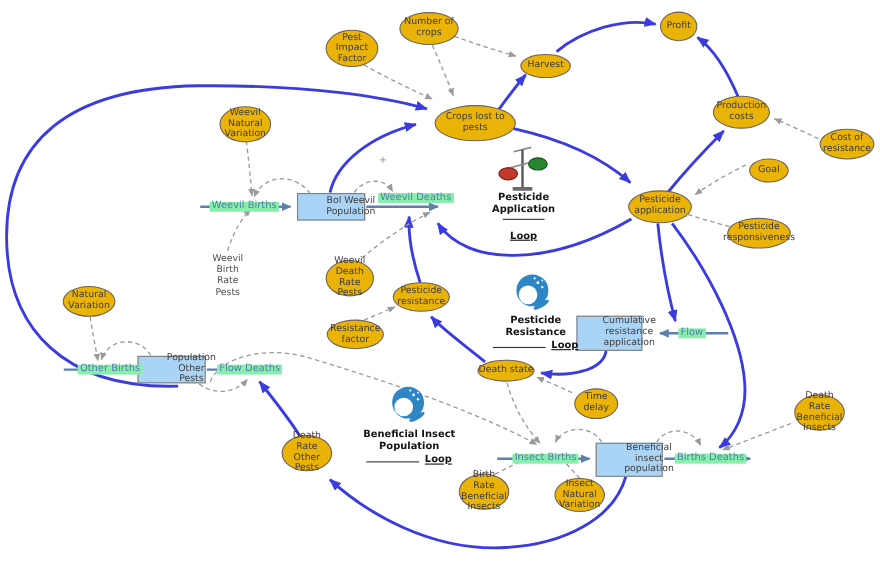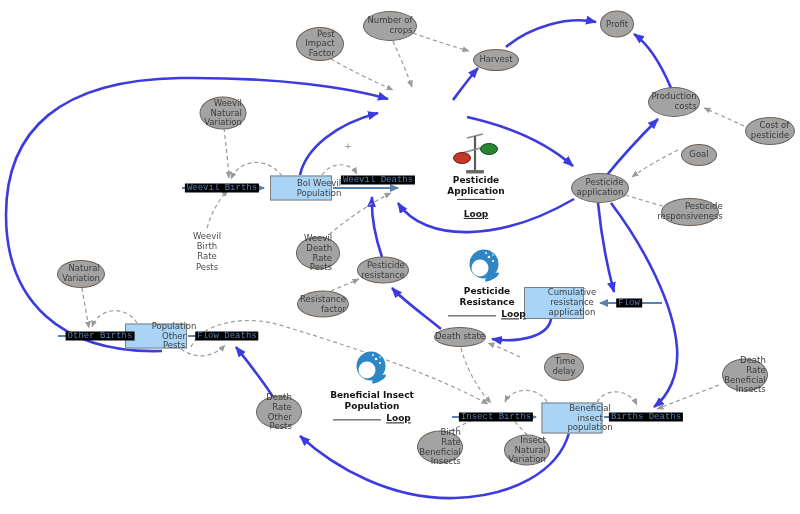--- a/index.html
+++ b/index.html
@@ -1,25 +1,25 @@
 <!DOCTYPE html>
 <html><head>
 <meta charset="utf-8">
 <style>
   html,body{margin:0;padding:0;background:#fff;}
   #canvas{position:relative;width:800px;height:514px;background:#fff;overflow:hidden;
           font-family:"DejaVu Sans",sans-serif;}
   svg.layer{position:absolute;left:0;top:0;}
   .node{position:absolute;transform:translate(-50%,-50%);display:flex;align-items:center;
         justify-content:center;text-align:center;white-space:pre-line;box-sizing:border-box;}
-  .var{background:#a3a3a3;border:1.4px solid #6f6257;border-radius:50%;
-       font-size:8.5px;line-height:1.12;color:#3c3c3c;overflow:visible;text-align:right;}
+  .var{background:#eab308;border:1.4px solid #6f6257;border-radius:50%;
+       font-size:8.5px;line-height:1.12;color:#3c3c3c;overflow:visible;}
   .stock{background:#aad4f5;border:1.4px solid #7e7e7e;font-size:8.5px;line-height:1.15;color:#404040;padding-left:36px;}
-  .flowlbl{position:absolute;transform:translate(-50%,-50%);background:#000000;color:#557dab;
-           font-size:9px;line-height:1;padding:0 2px;white-space:nowrap;font-family:Liberation Mono, monospace;}
+  .flowlbl{position:absolute;transform:translate(-50%,-50%);background:#86efac;color:#557dab;
+           font-size:9px;line-height:1;padding:0 2px;white-space:nowrap;}
   .plain{position:absolute;transform:translate(-50%,-50%);color:#4d4d4d;font-size:8.5px;
          line-height:1.2;text-align:center;white-space:pre-line;}
   .loopblock{position:absolute;transform:translate(-50%,-50%);text-align:center;color:#141414;}
   .loopblock .ttl{font-size:9px;font-weight:bold;line-height:1.18;white-space:pre-line;}
   .looprow{display:flex;align-items:flex-end;justify-content:center;gap:5px;margin-top:3px;}
   .loopline{border-top:1.2px solid #333;width:48px;height:0;margin-bottom:3px;}
   .loopword{font-size:9px;font-weight:bold;line-height:1;text-decoration:underline;}
   .stack-ttl{display:block;}
   .plus{position:absolute;transform:translate(-50%,-50%);color:#8a8a8a;font-size:9px;}
 </style>
@@ -136,44 +136,46 @@
 insect
 population</div>
 
   <div class="node var" style="left:320px;top:44px;width:48px;height:34px">Pest
 Impact
 Factor</div>
   <div class="node var" style="left:390px;top:26px;width:54px;height:30px">Number of
 crops</div>
   <div class="node var" style="left:496px;top:60px;width:46px;height:22px">Harvest</div>
   <div class="node var" style="left:617px;top:24px;width:34px;height:27px">Profit</div>
+  <div class="node var" style="left:432px;top:112px;width:74px;height:33px">Crops lost to
+pests</div>
   <div class="node var" style="left:223px;top:113px;width:47px;height:33px">Weevil
 Natural
 Variation</div>
   <div class="node var" style="left:674px;top:102px;width:52px;height:30px">Production
 costs</div>
   <div class="node var" style="left:770px;top:131px;width:50px;height:28px">Cost of
-pesticide</div>
+resistance</div>
   <div class="node var" style="left:699px;top:155px;width:36px;height:22px">Goal</div>
   <div class="node var" style="left:600px;top:188px;width:58px;height:30px">Pesticide
 application</div>
   <div class="node var" style="left:690px;top:212px;width:58px;height:28px">Pesticide
 responsiveness</div>
   <div class="node var" style="left:318px;top:253px;width:44px;height:33px">Weevil
 Death
 Rate
 Pests</div>
   <div class="node var" style="left:383px;top:270px;width:52px;height:27px">Pesticide
 resistance</div>
   <div class="node var" style="left:323px;top:304px;width:52px;height:27px">Resistance
 factor</div>
   <div class="node var" style="left:81px;top:274px;width:48px;height:28px">Natural
 Variation</div>
   <div class="node var" style="left:460px;top:337px;width:52px;height:20px">Death state</div>
-  <div class="node var" style="left:564px;top:367px;width:40px;height:28px">Time
+  <div class="node var" style="left:542px;top:367px;width:40px;height:28px">Time
 delay</div>
   <div class="node var" style="left:279px;top:412px;width:46px;height:33px">Death
 Rate
 Other
 Pests</div>
   <div class="node var" style="left:440px;top:447px;width:46px;height:33px">Birth
 Rate
 Beneficial
 Insects</div>
   <div class="node var" style="left:527px;top:450px;width:46px;height:31px">Insect

